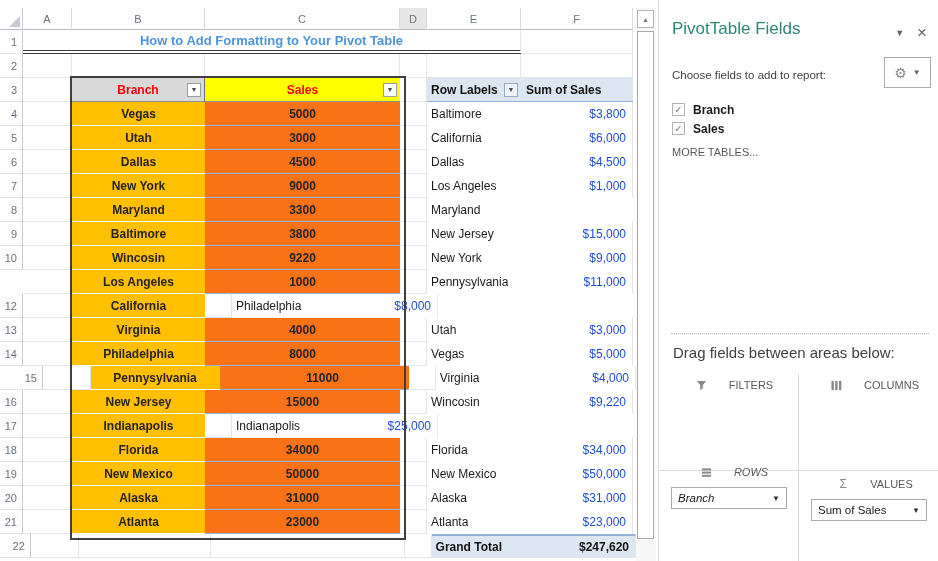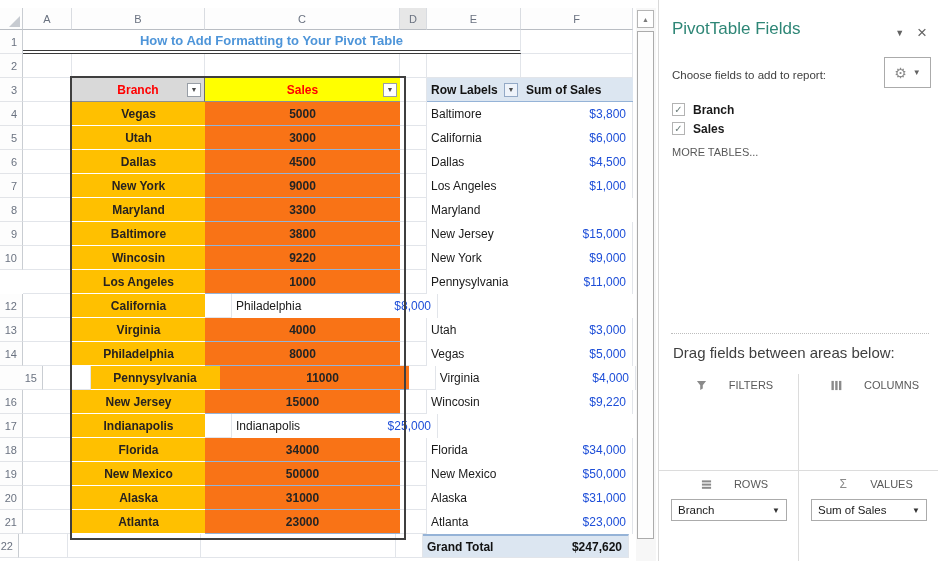--- a/index.html
+++ b/index.html
@@ -73,21 +73,21 @@
   .p-more{position:absolute;left:13px;top:146px;font-size:11px;color:#595959;cursor:pointer;}
   .p-sep{position:absolute;left:12px;right:9px;top:333px;border-top:1px dotted #bdbdbd;}
   .p-drag{position:absolute;left:14px;top:344px;font-size:15px;color:#3f3f3f;}
 
   .areas{position:absolute;left:0;top:372px;width:280px;height:189px;}
   .qv{position:absolute;left:139px;top:2px;bottom:0;width:1px;background:#dcdcdc;}
   .qh{position:absolute;left:0;right:0;top:98px;height:1px;background:#dcdcdc;}
   .quad{position:absolute;box-sizing:border-box;padding:7px 0 0 12px;}
   .q-filters{left:0;top:0;width:139px;height:98px;}
   .q-columns{left:140px;top:0;width:140px;height:98px;}
-  .q-rows{left:0;top:99px;width:139px;height:90px;}
+  .q-rows{left:0;top:87px;width:139px;height:90px;font-style:italic;}
   .q-values{left:140px;top:99px;width:140px;height:90px;}
   .q-label{display:flex;align-items:center;gap:21px;font-size:11px;color:#595959;justify-content:center;}
   .q-btn{margin-top:9px;width:116px;height:22px;box-sizing:border-box;border:1px solid #ababab;background:#fff;
          display:flex;align-items:center;justify-content:space-between;padding:0 6px;font-size:11.5px;color:#1a1a1a;cursor:pointer;}
   .q-caret{font-size:8px;color:#333;}
   .q-icon{display:inline-flex;width:12px;justify-content:center;color:#8a8a8a;font-size:12px;line-height:1;}
 </style>
 </head>
 <body>
 
@@ -282,21 +282,21 @@
         <div class="srow">
           <div class="rh" style="width: 23px;">21</div>
           <div class="cell" style="width: 49px;"></div>
           <div class="cell db" style="width: 133px;">Atlanta</div>
           <div class="cell dc" style="width: 195px;">23000</div>
           <div class="cell" style="width: 27px;"></div>
           <div class="cell pl" style="width: 94px;">Atlanta</div>
           <div class="cell pv" style="width: 112px;">$23,000</div>
         </div>
         <div class="srow">
-          <div class="rh" style="width: 19px;">22</div>
+          <div class="rh" style="width: 31px;">22</div>
           <div class="cell" style="width: 49px;"></div>
           <div class="cell" style="width: 133px;"></div>
           <div class="cell" style="width: 195px;"></div>
           <div class="cell" style="width: 27px;"></div>
           <div class="cell pt pt-label" style="width: 94px;">Grand Total</div>
           <div class="cell pt pt-value" style="width: 112px;">$247,620</div>
         </div>
       </div>
     <div class="outline"></div>
   </div>

